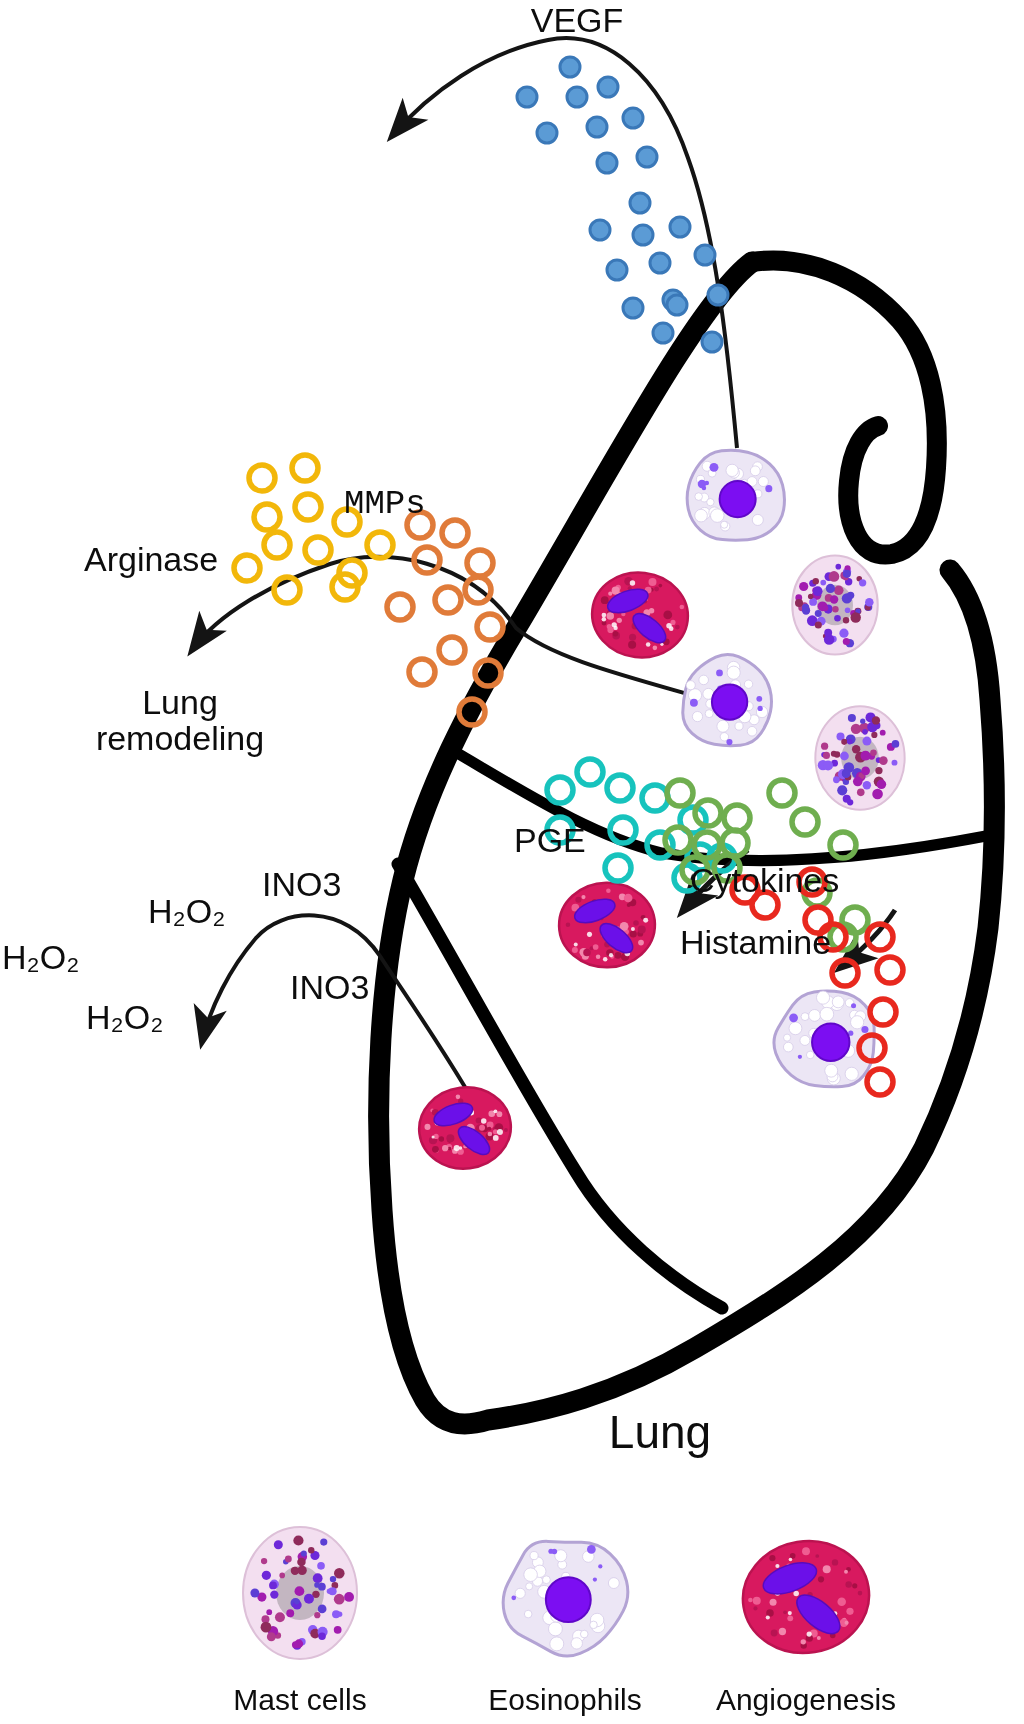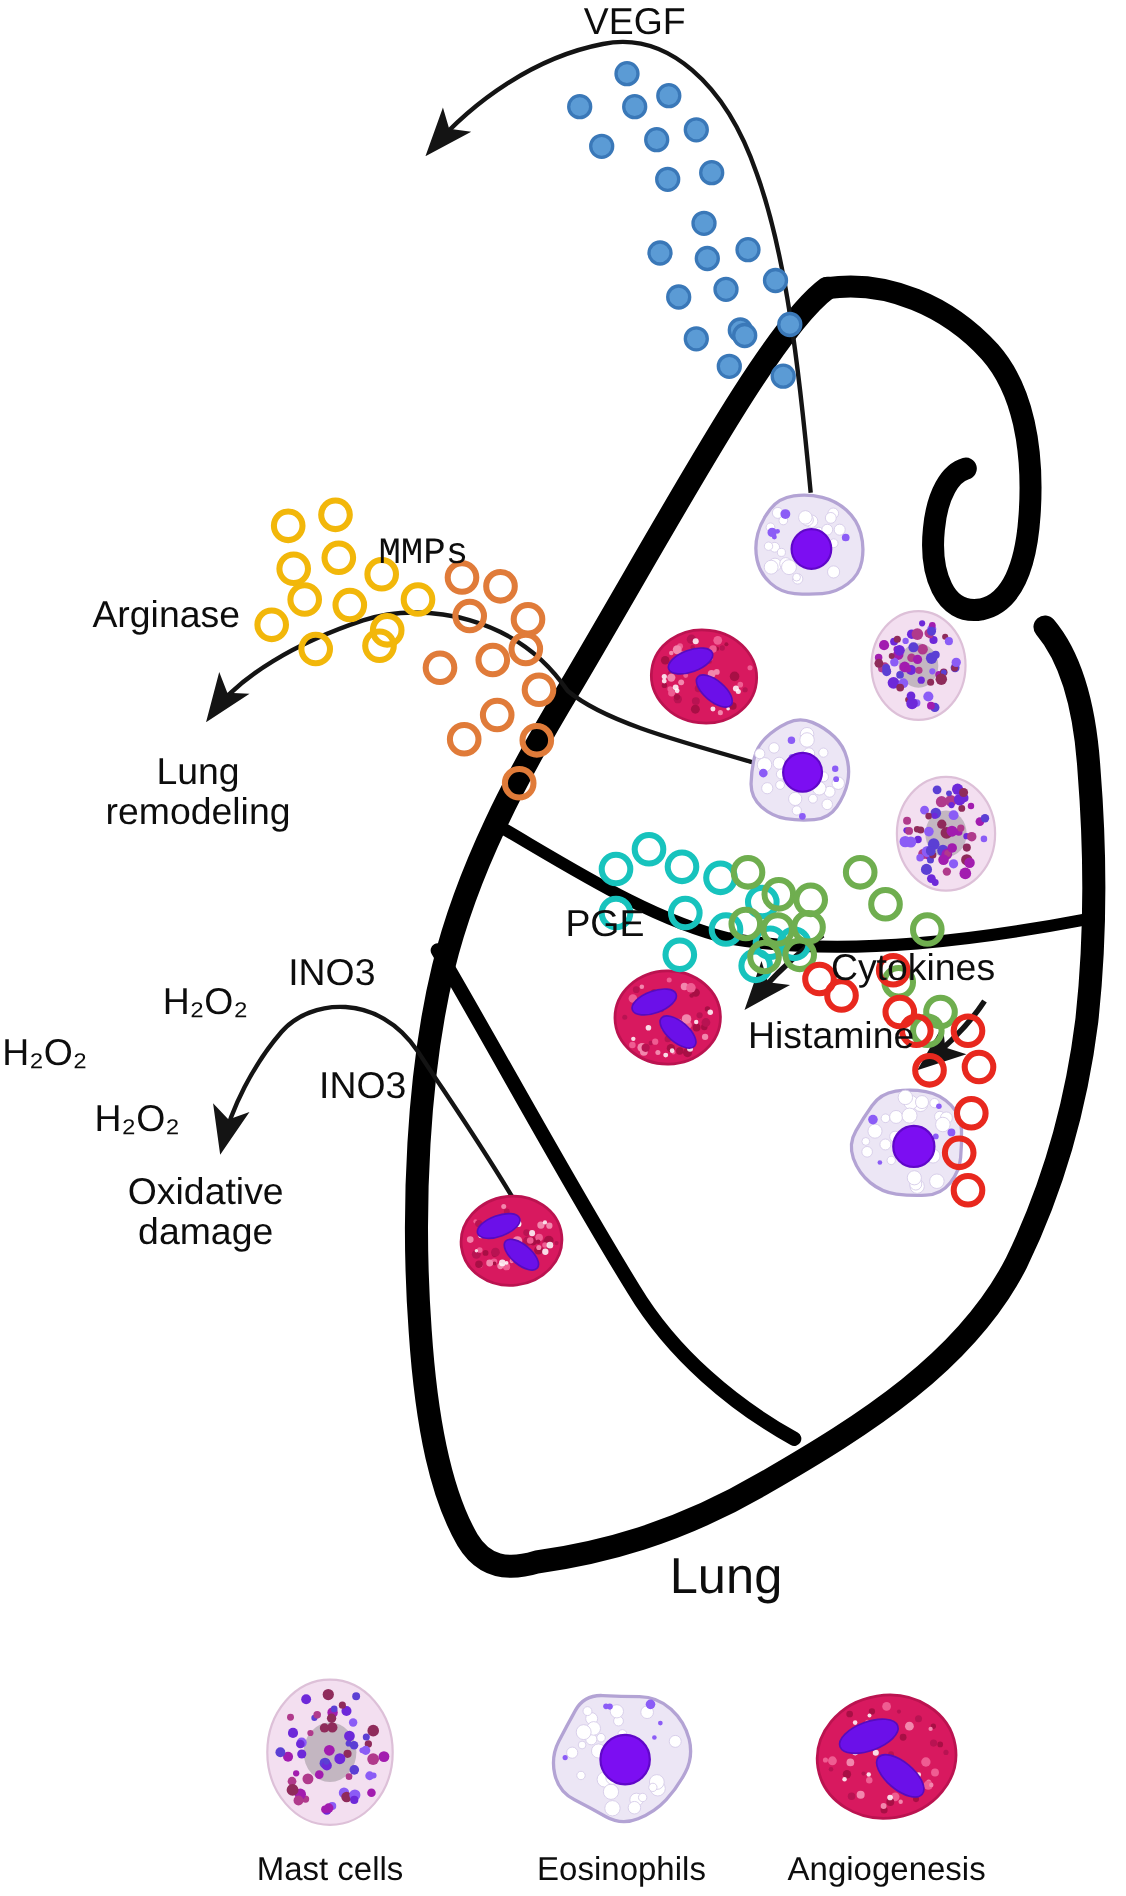--- a/index.html
+++ b/index.html
@@ -3,21 +3,21 @@
 <meta charset="utf-8">
 <style>
   html,body{margin:0;padding:0;}
   body{width:1024px;height:1724px;position:relative;background:#ffffff;overflow:hidden;
        font-family:"Liberation Sans", sans-serif;}
   #stage{position:absolute;left:0;top:0;width:1024px;height:1724px;}
   svg#fig{position:absolute;left:0;top:0;}
   .lbl{position:absolute;color:#0d0d0d;font-size:34px;line-height:1.07;white-space:nowrap;
        -webkit-font-smoothing:antialiased;}
   .ctr{transform:translateX(-50%);text-align:center;}
-  .rt{text-align:center;}
+  .rt{text-align:left;}
   .big{font-size:46px;}
   .leg{font-size:30px;}
   .lbl span{display:block;}
 </style>
 </head>
 <body>
 
 <div id="stage">
 
   <svg id="fig" width="1024" height="1724" viewBox="0 0 1024 1724">
@@ -712,24 +712,20 @@
   <div class="lbl" style="left:84px;top:541px;">Arginase</div>
   <div class="lbl ctr" style="left:180px;top:684px;">
     <span>Lung</span>
     <span>remodeling</span>
   </div>
   <div class="lbl" style="left:262px;top:866px;">INO3</div>
   <div class="lbl" style="left:148px;top:893px;">H₂O₂</div>
   <div class="lbl" style="left:2px;top:939px;">H₂O₂</div>
   <div class="lbl" style="left:290px;top:969px;">INO3</div>
   <div class="lbl" style="left:86px;top:999px;">H₂O₂</div>
-  <div class="lbl ctr" style="left:187px;top:1066px;">
-    <span>Oxidative</span>
-    <span>damage</span>
-  </div>
   <div class="lbl" style="left:514px;top:822px;">PGE</div>
   <div class="lbl" style="left:680px;top:924px;">Histamine</div>
   <div class="lbl rt" style="left:690px;top:862px;width:280px;">Cytokines</div>
   <div class="lbl ctr big" style="left:660px;top:1408px;">Lung</div>
 
   <div class="lbl ctr leg" style="left:300px;top:1684px;">Mast cells</div>
   <div class="lbl ctr leg" style="left:565px;top:1684px;">Eosinophils</div>
   <div class="lbl ctr leg" style="left:806px;top:1684px;">Angiogenesis</div>
 </div>
 

